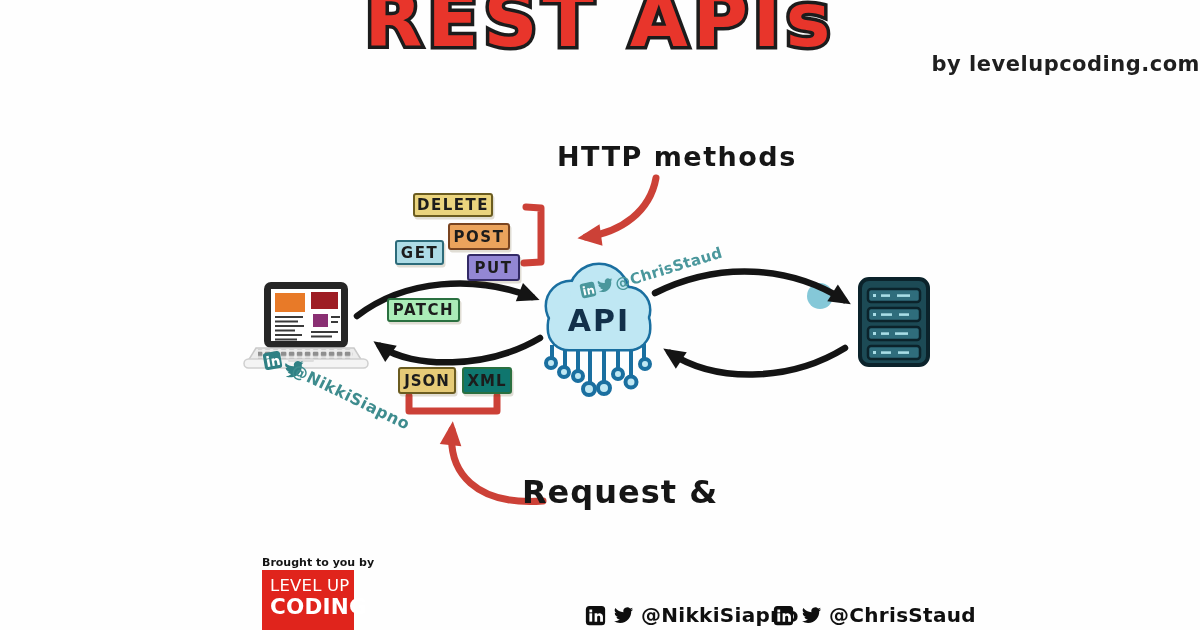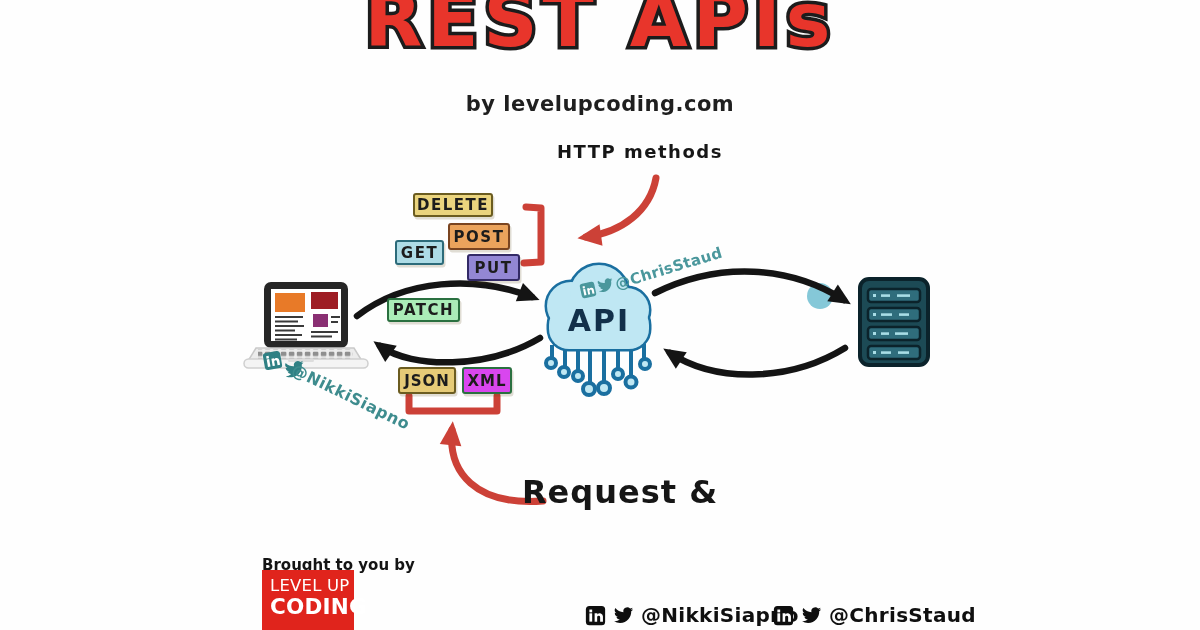--- a/index.html
+++ b/index.html
@@ -10,24 +10,24 @@
   #stage .abs{position:absolute;}
   svg.layer{position:absolute;left:0;top:0;width:1200px;height:630px;}
 
   
   .title-svg{position:absolute;left:0;top:0;width:1200px;height:80px;overflow:visible;}
   .title-svg text{
     font-family:"DejaVu Sans","Liberation Sans",sans-serif;
     font-weight:bold;font-size:75px;letter-spacing:5px;
     fill:#e8352b;stroke:#1c1c1c;stroke-width:7px;paint-order:stroke fill;
   }
-  .byline{left:0;right:0;top:52px;text-align:center;font-size:21px;font-weight:600;
-    color:#1f1f1f;letter-spacing:.5px;margin-top:40px;}
-
-  .lbl-http{left:557px;top:141px;font-size:18px;font-weight:600;color:#161616;letter-spacing:1.5px;}
+  .byline{left:0;right:0;top:52px;text-align:right;font-size:21px;font-weight:600;
+    color:#1f1f1f;letter-spacing:.5px;}
+
+  .lbl-http{left:557px;top:141px;font-size:27px;font-weight:600;color:#161616;letter-spacing:1.5px;}
   .lbl-formats{left:470px;top:472px;width:300px;text-align:center;font-size:32px;
     font-weight:600;color:#161616;letter-spacing:1px;line-height:1.28;}
 
   .badge{
     position:absolute;display:flex;align-items:center;justify-content:center;
     border:2.5px solid;border-radius:3px;font-weight:bold;font-size:15px;
     letter-spacing:1.5px;color:#1c1c1c;box-shadow:1.5px 2.5px 0 rgba(90,70,20,.18);
     box-sizing:border-box;
   }
   .b-delete{left:413px;top:193px;width:80px;height:24px;}
@@ -45,21 +45,21 @@
   .ic svg{display:block;width:100%;height:100%;}
   .ic-li-laptop{left:263px;top:351px;width:19px;height:19px;color:#2f8084;transform:rotate(-10deg);}
   .ic-tw-laptop{left:284px;top:359px;width:21px;height:21px;color:#2f8084;transform:rotate(-6deg);}
   .handle-laptop{left:297px;top:360px;font-size:16px;font-weight:600;color:#3e8c8e;
     transform:rotate(26deg);transform-origin:left top;letter-spacing:.5px;}
   .ic-li-cloud{left:580px;top:282px;width:16px;height:16px;color:#4a979c;transform:rotate(-12deg);}
   .ic-tw-cloud{left:597px;top:277px;width:17px;height:17px;color:#4a979c;transform:rotate(-10deg);}
   .handle-cloud{left:613px;top:276px;font-size:15px;font-weight:600;color:#4a979c;
     transform:rotate(-17deg);transform-origin:left top;letter-spacing:.3px;}
 
-  .brought{left:262px;top:556px;font-size:15px;font-weight:700;color:#141414;}
+  .brought{left:262px;top:556px;font-size:11px;font-weight:700;color:#141414;}
   .brand-box{left:262px;top:570px;width:92px;height:78px;background:#e0241c;
     color:#fff;padding:7px 0 0 8px;box-sizing:border-box;}
   .brand-top{font-size:16.5px;font-weight:400;line-height:1.08;letter-spacing:.2px;}
   .brand-bottom{font-size:21.5px;font-weight:800;line-height:1.12;letter-spacing:.2px;}
 
   .credit{position:absolute;top:603px;display:flex;align-items:center;gap:7px;color:#0e0e0e;}
   .credit .ic2{width:21px;height:21px;color:#0e0e0e;}
   .credit .ic2 svg{display:block;width:100%;height:100%;}
   .credit .handle-text{font-size:20px;font-weight:700;letter-spacing:.3px;color:#101010;}
   .credit-1{left:585px;}
@@ -205,21 +205,21 @@
     <div>Request &amp;</div>
   </div>
 
   <div class="badge b-delete" style="background-color: rgb(234, 212, 126); border-color: rgb(107, 92, 32);">DELETE</div>
   <div class="badge b-get" style="background-color: rgb(174, 220, 230); border-color: rgb(44, 107, 122);">GET</div>
   <div class="badge b-post" style="background-color: rgb(235, 163, 92); border-color: rgb(122, 68, 32);">POST</div>
   <div class="badge b-patch" style="background-color: rgb(171, 236, 184); border-color: rgb(42, 112, 64); margin-top: 43px;">PATCH</div>
   <div class="badge b-put" style="background-color: rgb(147, 135, 212); border-color: rgb(51, 42, 102);">PUT</div>
 
   <div class="badge b-json" style="background-color: rgb(230, 203, 119); border-color: rgb(107, 92, 32);">JSON</div>
-  <div class="badge b-xml" style="background-color: #d946ef; border-color: rgb(42, 112, 64);">XML</div>
+  <div class="badge b-xml" style="background-color: #0f766e; border-color: rgb(42, 112, 64);">XML</div>
 
   <div class="abs api-label">API</div>
 
   <span class="ic ic-li-laptop">
       <svg>
         <use href="#icon-linkedin"></use>
       </svg>
     </span>
   <span class="ic ic-tw-laptop">
       <svg>

